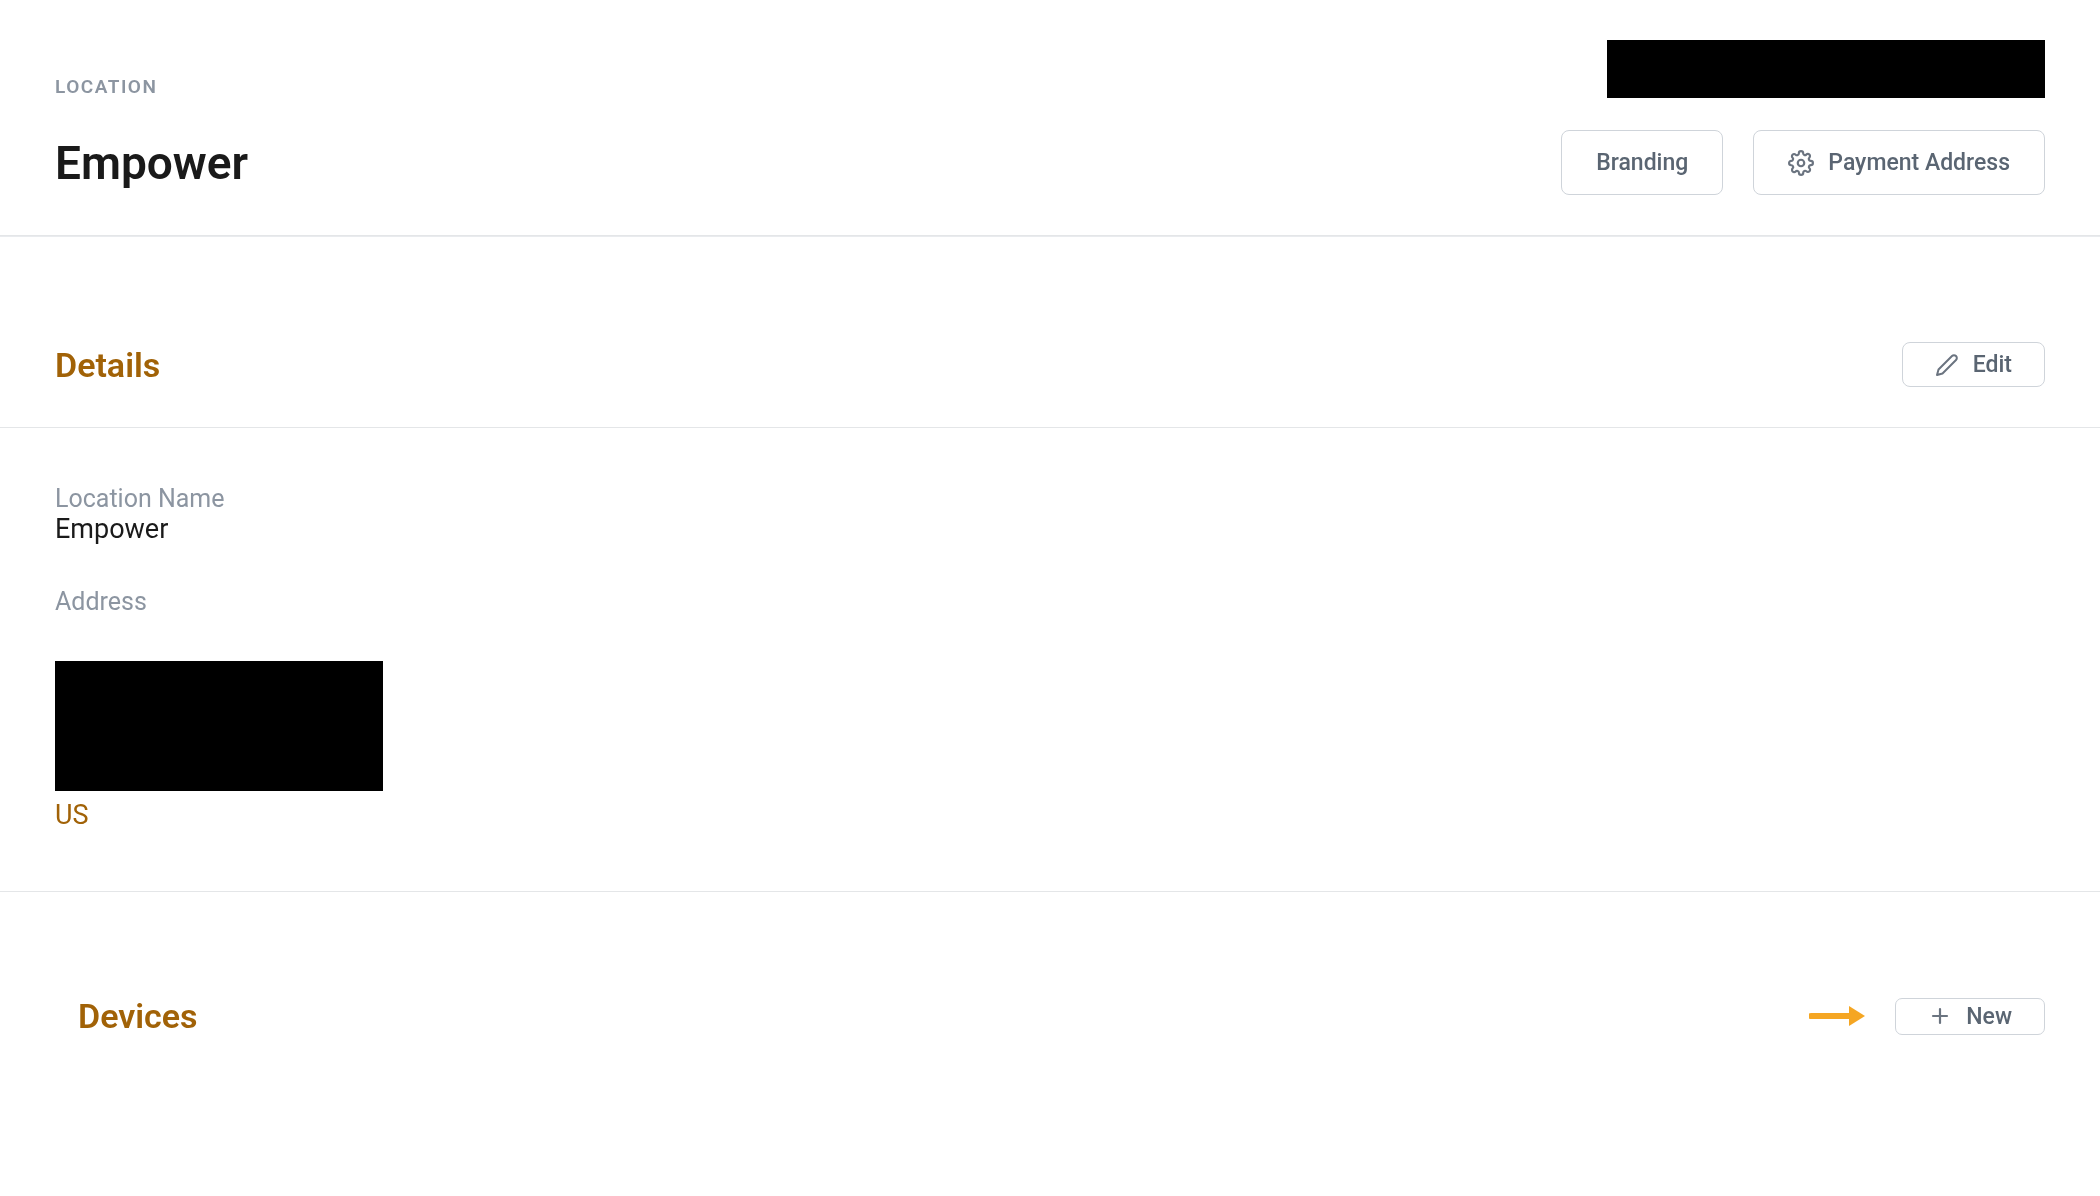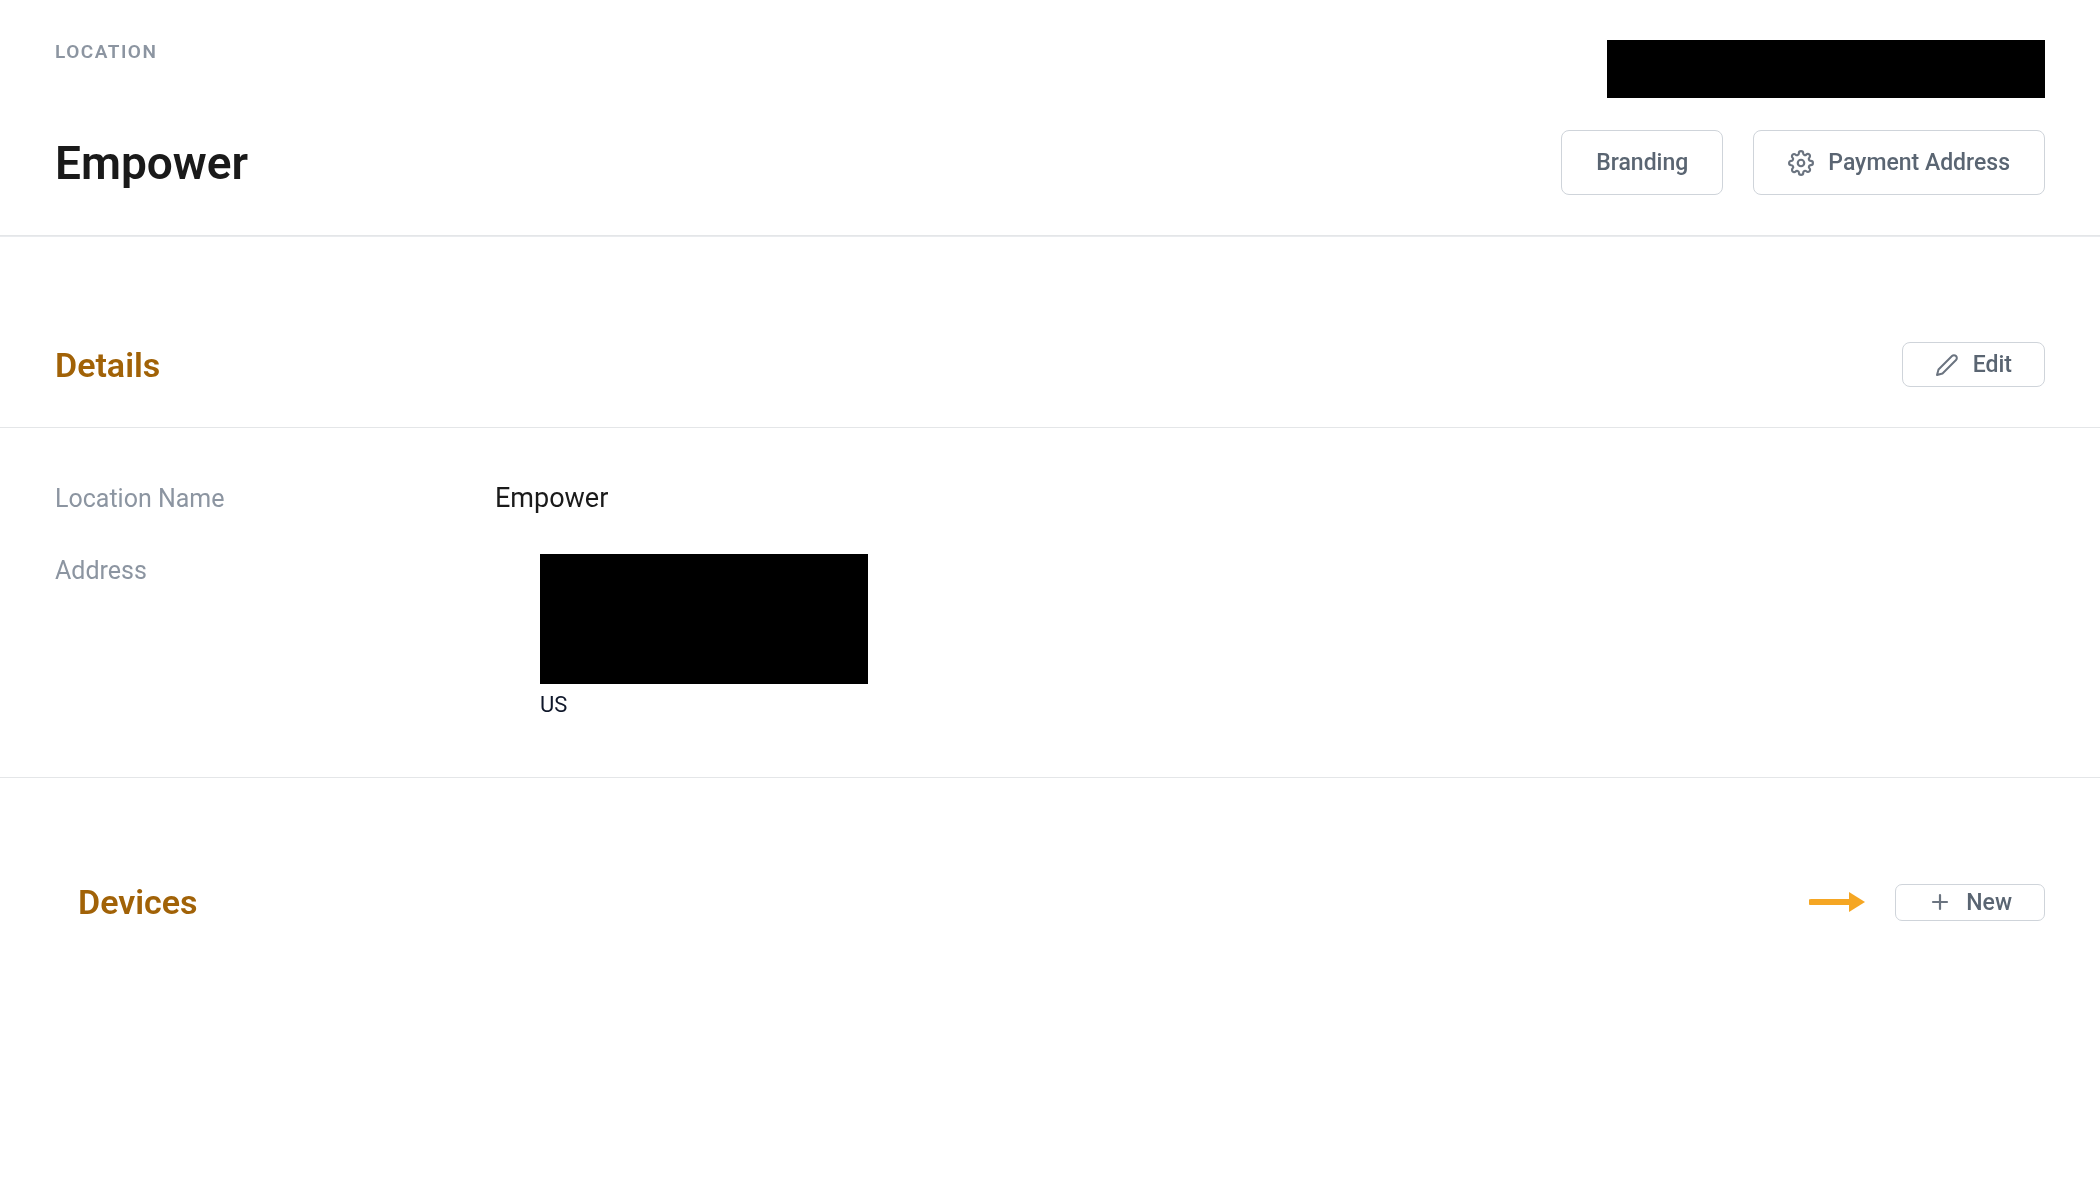--- a/index.html
+++ b/index.html
@@ -17,21 +17,21 @@
       width: 100%;
       min-height: 100vh;
     }
     .header-section {
       padding: 40px 55px 40px 55px;
       border-bottom: 1px solid #e4e6e8;
     }
     .breadcrumb {
       display: flex;
       justify-content: space-between;
-      align-items: flex-start;
+      align-items: flex-end;
       margin-bottom: 32px;
     }
     .breadcrumb-label {
       font-size: 19px;
       letter-spacing: 1.5px;
       color: #8c95a1;
       font-weight: 600;
     }
     .redacted-top {
       width: 438px;
@@ -89,20 +89,21 @@
       color: #a16207;
     }
     .details-body {
       padding: 54px 55px 60px 55px;
       border-bottom: 1px solid #e4e6e8;
     }
     .detail-row {
       display: flex;
       align-items: flex-start;
       margin-bottom: 40px;
+      flex-direction: column;
     }
     .detail-row:last-child {
       margin-bottom: 0;
       gap: 45px;
     }
     .detail-label {
       width: 440px;
       flex-shrink: 0;
       font-size: 25px;
       color: #8c95a1;
@@ -114,22 +115,22 @@
       color: #1a1a1a;
       font-weight: 400;
     }
     .redacted-address {
       width: 328px;
       height: 130px;
       background: #000000;
       margin-bottom: 8px;
     }
     .address-country {
-      font-size: 22px;
-      color: #0f172a;
+      font-size: 27px;
+      color: #a16207;
     }
     .devices-divider-gap {
       height: 66px;
     }
     .devices-header {
       display: flex;
       justify-content: space-between;
       align-items: center;
       padding: 38px 55px 38px 55px;
       margin-left: 23px;

